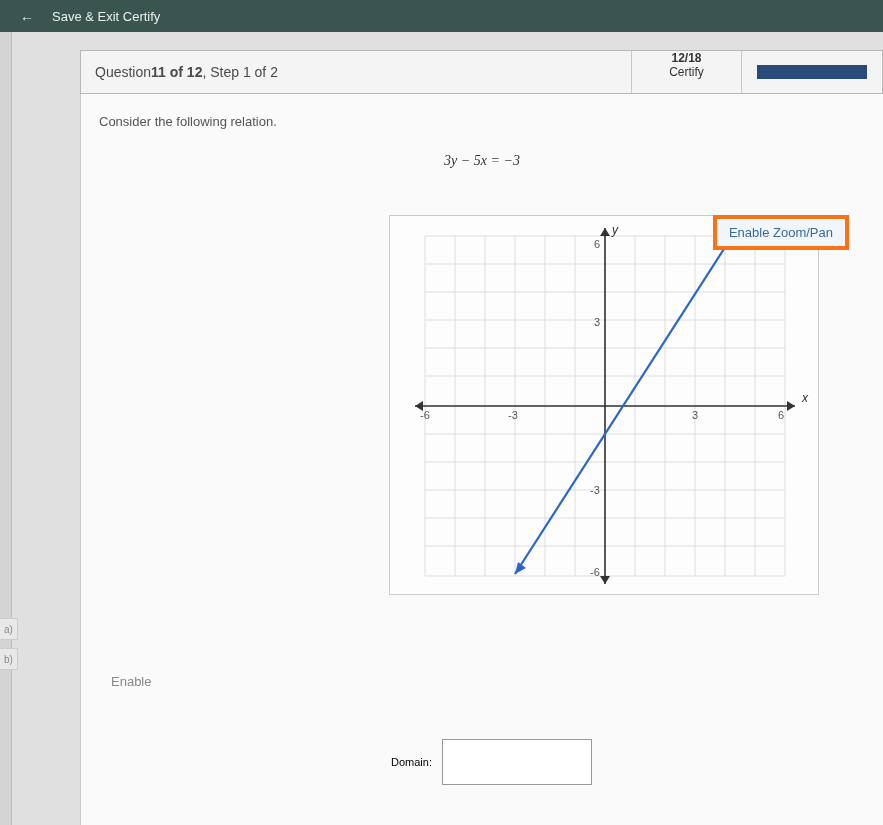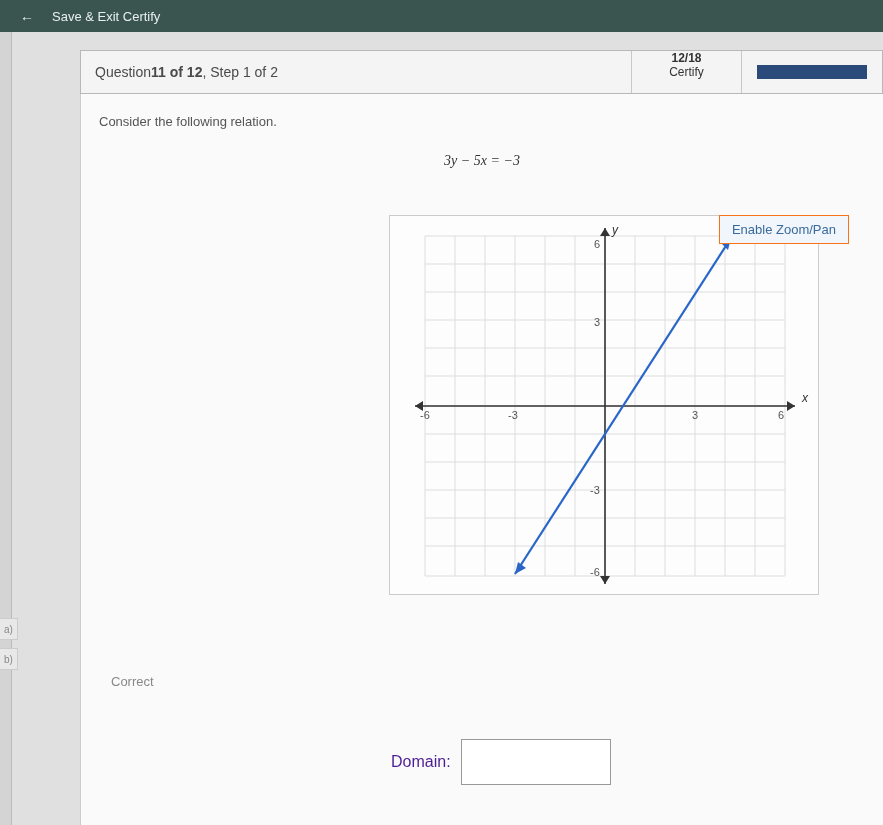--- a/index.html
+++ b/index.html
@@ -116,21 +116,21 @@
   .graph-area {
     position: relative;
     margin-left: 290px;
     width: 460px;
   }
   .zoom-btn {
     position: absolute;
     right: 0;
     top: 0;
     background: #f0f6fb;
-    border: 1px solid #f97316;
+    border: 4px solid #f97316;
     color: #3a6a9a;
     font-size: 13px;
     padding: 6px 12px;
     cursor: pointer;
     z-index: 2;
   }
   .graph-box {
     margin-top: 46px;
     width: 430px;
     height: 380px;
@@ -149,21 +149,21 @@
     font-size: 13px;
     color: #888;
     margin-bottom: 50px;
   }
   .domain-row {
     display: flex;
     align-items: center;
     gap: 10px;
     margin-left: 280px;
   }
-  .domain-label { font-size: 16px; color: #4c1d95; }
+  .domain-label { font-size: 11px; color: #000000; }
   .domain-input {
     width: 150px;
     height: 46px;
     border: 1px solid #999;
     background: #fff;
     font-size: 14px;
     padding: 0 6px;
   }
 </style>
 </head>
@@ -258,19 +258,19 @@
         <text x="412" y="186" font-size="12" font-style="italic" fill="#333">x</text>
 
         <line x1="125" y1="358" x2="341" y2="22" stroke="#2a66c8" stroke-width="2.2"></line>
         <polygon points="341,22 330,26 338,34" fill="#2a66c8"></polygon>
         <polygon points="125,358 128,346 136,352" fill="#2a66c8"></polygon>
       </svg>
     </div>
   </div>
 
   <div class="answer-area">
-    <div class="answer-label">Correct</div>
+    <div class="answer-label">Enable</div>
     <div class="domain-row">
       <span class="domain-label">Domain:</span>
       <input class="domain-input" type="text" value="" style="">
     </div>
   </div>
 </div>
 
 </body></html>

